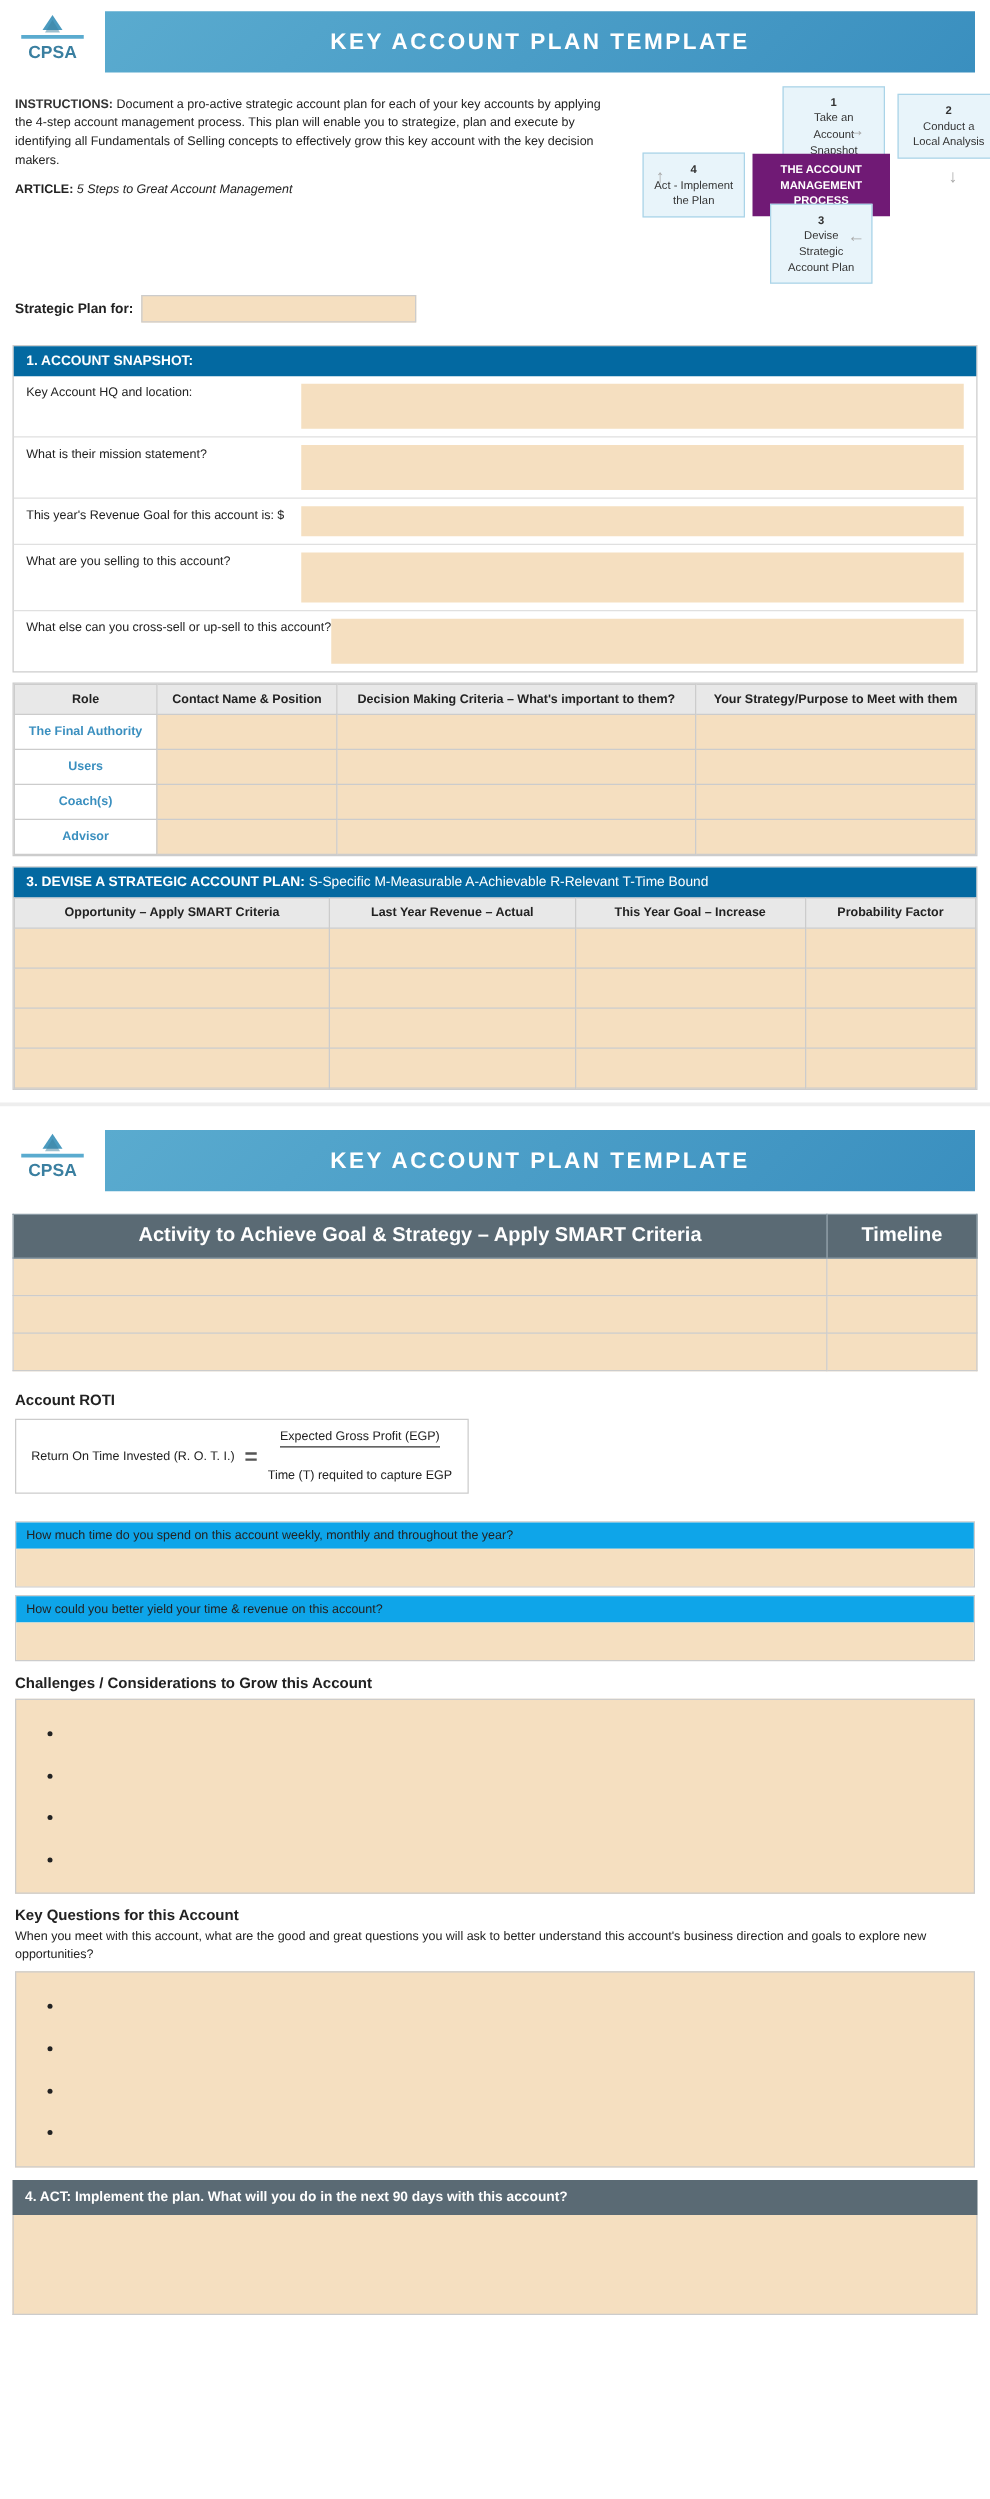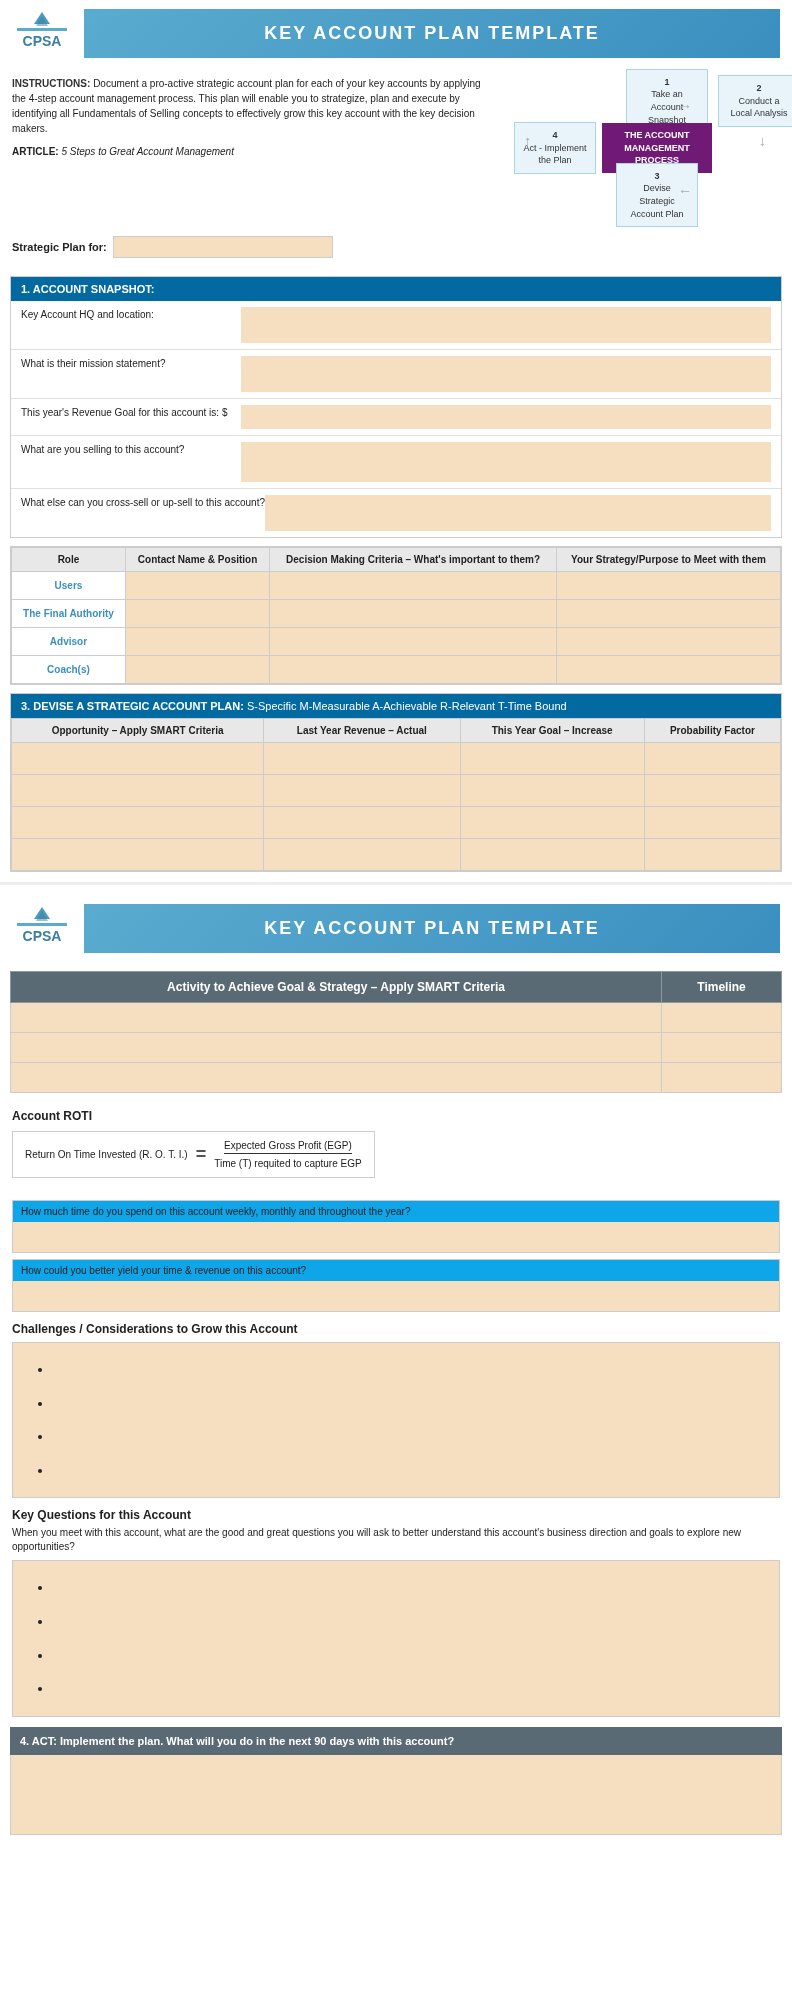--- a/index.html
+++ b/index.html
@@ -200,21 +200,21 @@
       letter-spacing: 2px;
       text-align: center;
       padding: 14px 20px;
       margin-left: 12px;
     }
 
     
     .activity-table {
       width: 100%;
       border-collapse: collapse;
-      font-size: 12px;
+      font-size: 16px;
       margin: 10px 0;
     }
     .activity-table th {
       background: #5a6a74;
       color: white;
       padding: 8px 10px;
       border: 1px solid #8a9aa4;
       font-weight: bold;
     }
     .activity-table td {
@@ -251,21 +251,21 @@
     }
     .roti-formula .equals {
       font-size: 18px;
       font-weight: bold;
       color: #555;
     }
     .roti-formula .fraction {
       display: flex;
       flex-direction: column;
       align-items: center;
-      gap: 2px;
+      gap: 15px;
     }
     .roti-formula .numerator {
       border-bottom: 1px solid #333;
       padding-bottom: 2px;
       text-align: center;
     }
     .roti-formula .denominator {
       text-align: center;
       padding-top: 2px;
     }
@@ -463,39 +463,39 @@
     <thead>
       <tr>
         <th>Role</th>
         <th>Contact Name &amp; Position</th>
         <th>Decision Making Criteria – What's important to them?</th>
         <th>Your Strategy/Purpose to Meet with them</th>
       </tr>
     </thead>
     <tbody>
       <tr>
+        <td class="role-cell" style="color:#3a8fbf; font-weight:bold; text-align:center; padding:6px 8px;">The Final Authority</td>
+        <td class="empty-cell"></td>
+        <td class="empty-cell"></td>
+        <td class="empty-cell"></td>
+      </tr>
+      <tr>
         <td class="role-cell" style="color:#3a8fbf; font-weight:bold; text-align:center; padding:6px 8px;">Users</td>
         <td class="empty-cell"></td>
         <td class="empty-cell"></td>
         <td class="empty-cell"></td>
       </tr>
       <tr>
-        <td class="role-cell" style="color:#3a8fbf; font-weight:bold; text-align:center; padding:6px 8px;">The Final Authority</td>
+        <td class="role-cell" style="color:#3a8fbf; font-weight:bold; text-align:center; padding:6px 8px;">Coach(s)</td>
         <td class="empty-cell"></td>
         <td class="empty-cell"></td>
         <td class="empty-cell"></td>
       </tr>
       <tr>
         <td class="role-cell" style="color:#3a8fbf; font-weight:bold; text-align:center; padding:6px 8px;">Advisor</td>
-        <td class="empty-cell"></td>
-        <td class="empty-cell"></td>
-        <td class="empty-cell"></td>
-      </tr>
-      <tr>
-        <td class="role-cell" style="color:#3a8fbf; font-weight:bold; text-align:center; padding:6px 8px;">Coach(s)</td>
         <td class="empty-cell"></td>
         <td class="empty-cell"></td>
         <td class="empty-cell"></td>
       </tr>
     </tbody>
   </table>
 </div>
 
 <div class="section-container">
   <div class="section-header">

